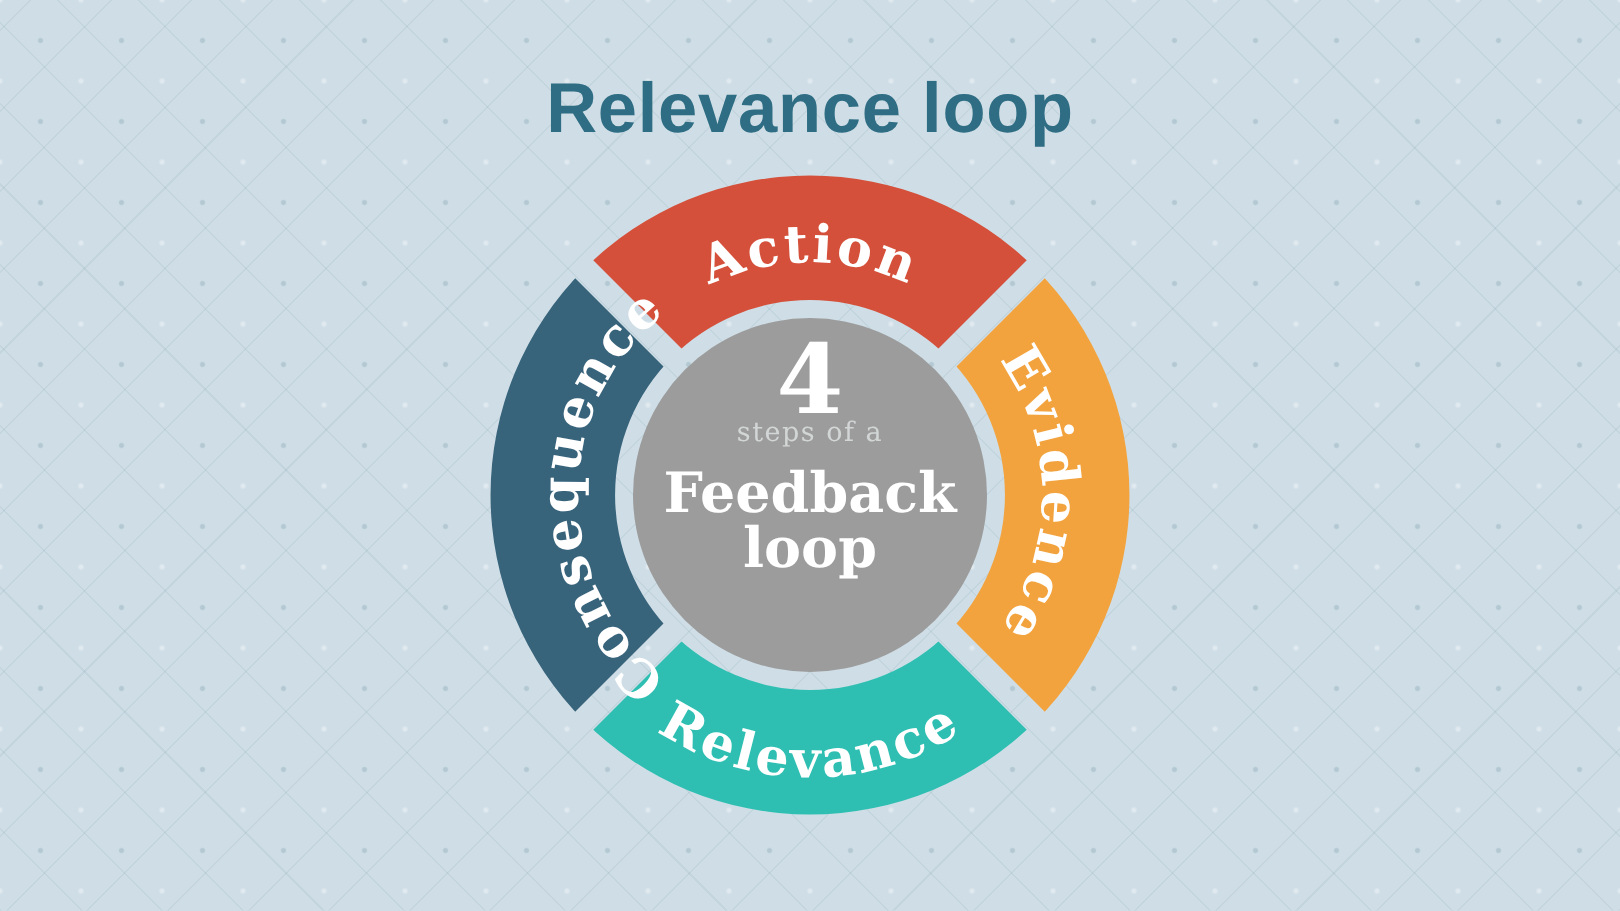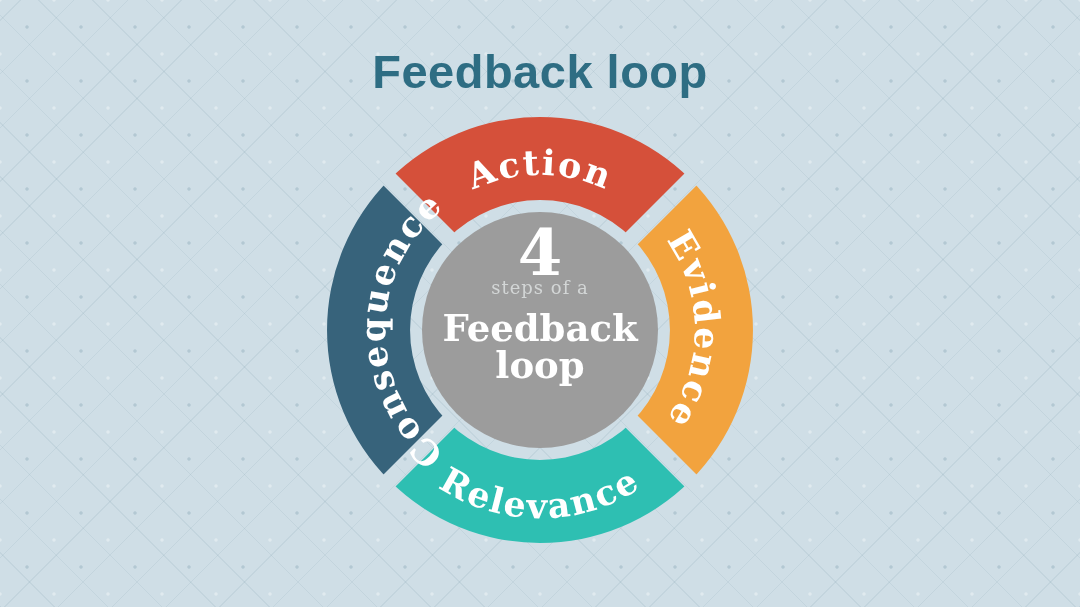--- a/index.html
+++ b/index.html
@@ -42,21 +42,21 @@
   .center-label{
     font-family:"DejaVu Serif","Liberation Serif",serif;
     font-weight:700;font-size:37px;fill:#ffffff;
   }
 </style>
 </head>
 <body>
 
 <div class="canvas">
 
-  <h1 class="page-title">Feedback loop</h1>
+  <h1 class="page-title">Relevance loop</h1>
 
   <svg class="diagram" width="1080" height="607" viewBox="0 0 1080 607">
     <defs>
       <mask id="gapmask" maskUnits="userSpaceOnUse" x="0" y="0" width="1080" height="607">
         <rect x="0" y="0" width="1080" height="607" fill="white"></rect>
         <rect x="-60" y="321.5" width="1200" height="17" fill="black" transform="rotate(45 540 330)"></rect>
         <rect x="-60" y="321.5" width="1200" height="17" fill="black" transform="rotate(-45 540 330)"></rect>
       </mask>
 
       <path id="arc-top" d="M 394.3 277.0 A 155 155 0 0 1 685.7 277.0" fill="none"></path>

